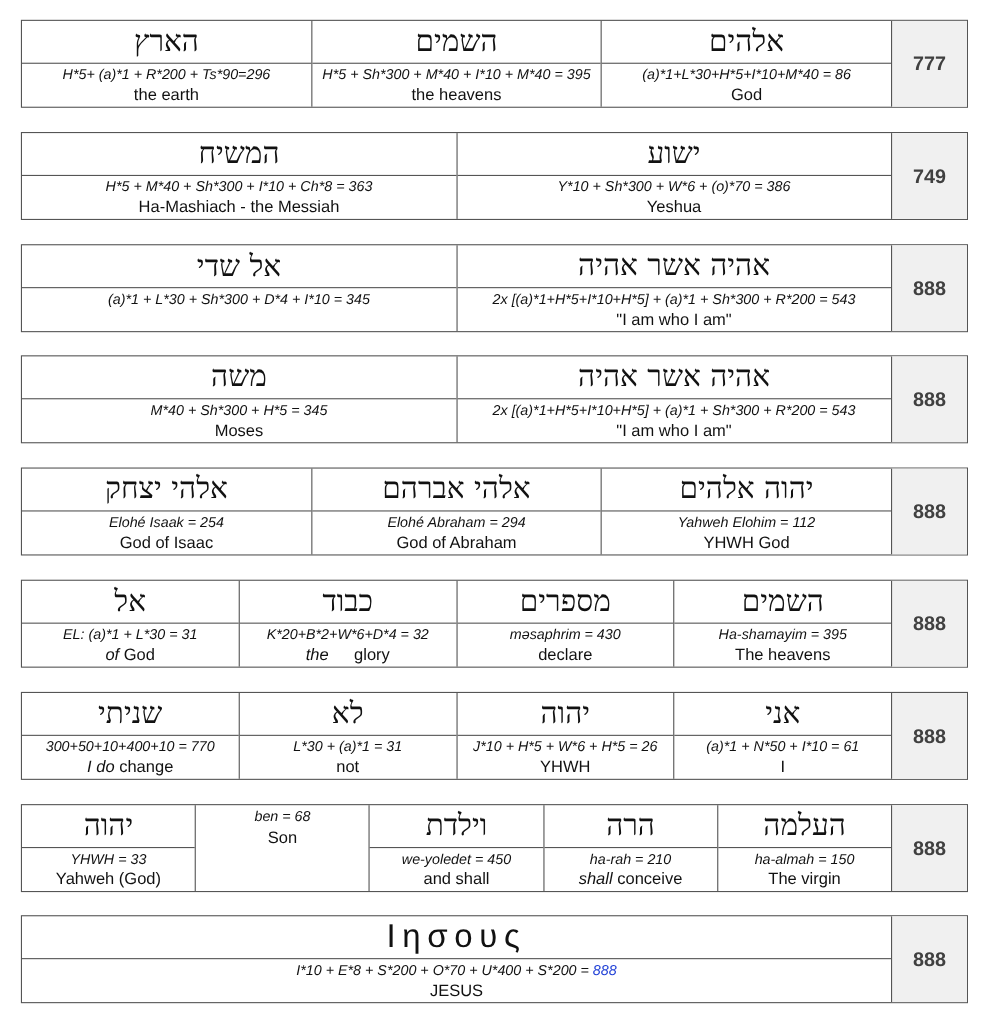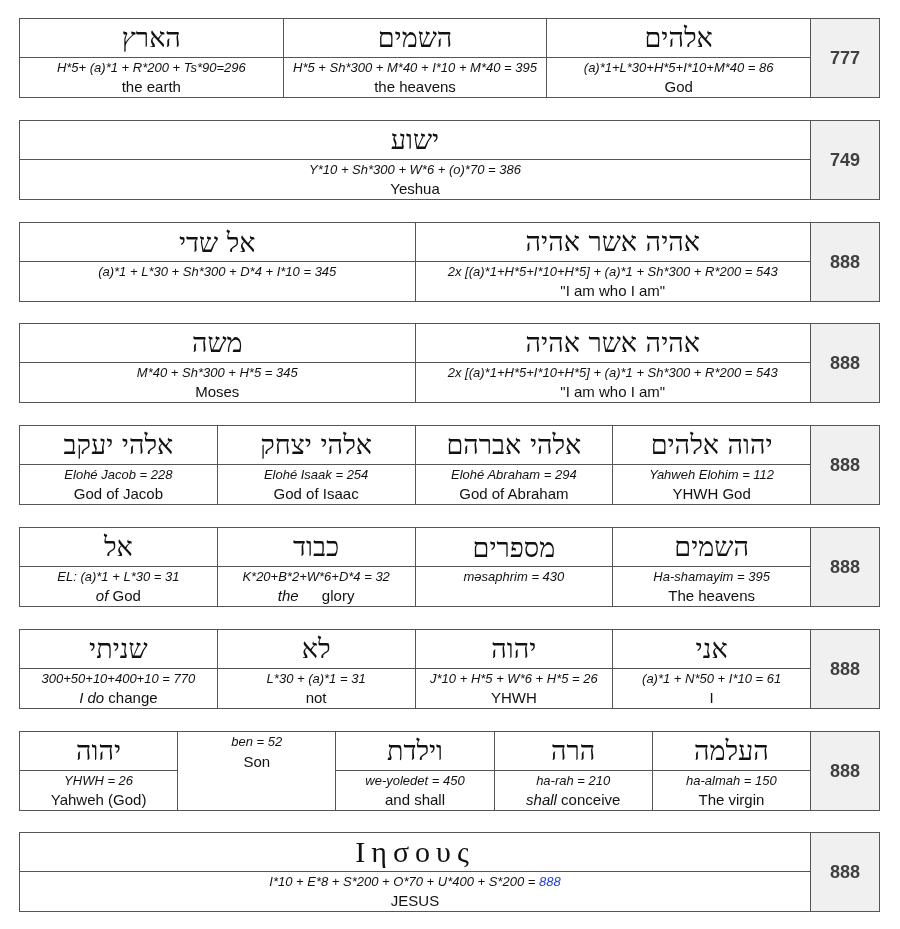--- a/index.html
+++ b/index.html
@@ -5,21 +5,21 @@
     html, body { margin: 0; padding: 0; background: #ffffff; }
     body { width: 900px; height: 929px; position: relative; overflow: hidden;
            font-family: "Liberation Sans", "DejaVu Sans", sans-serif; color: #111; }
     .block { position: absolute; left: 19px; width: 861px; height: 80px;
              border: 1px solid #555; box-sizing: border-box; display: flex; background: #fff; }
     .cols { flex: 1; display: flex; flex-direction: row-reverse; }
     .col { flex: 1; display: flex; flex-direction: column; border-left: 1px solid #555; min-width: 0; }
     .cols .col:last-child { border-left: none; }
     .hebrew { height: 38px; border-bottom: 1px solid #555; display: flex; align-items: center; justify-content: center;
               font-family: "DejaVu Serif", "Liberation Serif", serif; font-size: 27px; direction: rtl; line-height: 1; overflow: hidden; }
-    .greek { font-family: Liberation Serif, serif; font-size: 30px; letter-spacing: 6px; direction: ltr; }
+    .greek { font-family: Liberation Sans, sans-serif; font-size: 30px; letter-spacing: 6px; direction: ltr; }
     .formula { font-size: 13px; text-align: center; height: 20px; line-height: 20px; white-space: nowrap; overflow: hidden; font-style: italic; }
     .meaning { font-size: 15px; text-align: center; height: 20px; line-height: 19px; white-space: nowrap; }
     .meaning i { font-style: italic; }
     .total { width: 68px; border-left: 1px solid #555; background: #f0f0f0; display: flex; align-items: center; justify-content: center;
              color: #404040; font-weight: bold; font-size: 18px; }
     .blue { color: #1f3fd6; }
   </style>
 </head>
 <body>
 
@@ -44,20 +44,25 @@
       </div>
       <div class="total">777</div>
     </div>
     <div class="block" style="top: 120px;">
       <div class="cols">
         <div class="col">
           <div class="hebrew">ישוע</div>
           <div class="formula">Y*10 + Sh*300 + W*6 + (o)*70 = 386</div>
           <div class="meaning">Yeshua</div>
         </div>
+        <div class="col">
+          <div class="hebrew">המשיח</div>
+          <div class="formula">H*5 + M*40 + Sh*300 + I*10 + Ch*8 = 363</div>
+          <div class="meaning">Ha-Mashiach - the Messiah</div>
+        </div>
       </div>
       <div class="total">749</div>
     </div>
     <div class="block" style="top: 222px;">
       <div class="cols">
         <div class="col">
           <div class="hebrew">אהיה אשר אהיה</div>
           <div class="formula">2x [(a)*1+H*5+I*10+H*5] + (a)*1 + Sh*300 + R*200 = 543</div>
           <div class="meaning">"I am who I am"</div>
         </div>
@@ -93,38 +98,34 @@
         <div class="col">
           <div class="hebrew">אלהי אברהם</div>
           <div class="formula">Elohé Abraham = 294</div>
           <div class="meaning">God of Abraham</div>
         </div>
         <div class="col">
           <div class="hebrew">אלהי יצחק</div>
           <div class="formula">Elohé Isaak = 254</div>
           <div class="meaning">God of Isaac</div>
         </div>
-        <div class="col">
-          <div class="hebrew">אלהי יעקב</div>
-          <div class="formula">Elohé Jacob = 228</div>
-          <div class="meaning">God of Jacob</div>
-        </div>
       </div>
       <div class="total">888</div>
     </div>
     <div class="block" style="top: 527px;">
       <div class="cols">
         <div class="col">
           <div class="hebrew">השמים</div>
           <div class="formula">Ha-shamayim = 395</div>
           <div class="meaning">The heavens</div>
         </div>
         <div class="col">
           <div class="hebrew">מספרים</div>
           <div class="formula">məsaphrim = 430</div>
+          <div class="meaning">declare</div>
         </div>
         <div class="col">
           <div class="hebrew">כבוד</div>
           <div class="formula">K*20+B*2+W*6+D*4 = 32</div>
           <div class="meaning"><i>the</i><span style="white-space: pre; margin-left: 19px;"> glory</span></div>
         </div>
         <div class="col">
           <div class="hebrew">אל</div>
           <div class="formula">EL:  (a)*1 + L*30 = 31</div>
           <div class="meaning"><i>of</i><span style="white-space: pre;"> God</span></div>
@@ -168,26 +169,26 @@
           <div class="hebrew">הרה</div>
           <div class="formula">ha-rah = 210</div>
           <div class="meaning"><i>shall</i><span style="white-space: pre;"> conceive</span></div>
         </div>
         <div class="col">
           <div class="hebrew">וילדת</div>
           <div class="formula">we-yoledet = 450</div>
           <div class="meaning">and shall</div>
         </div>
         <div class="col">
-          <div class="formula">ben = 52</div>
+          <div class="formula">ben = 68</div>
           <div class="meaning">Son</div>
         </div>
         <div class="col">
           <div class="hebrew">יהוה</div>
-          <div class="formula">YHWH = 26</div>
+          <div class="formula">YHWH = 33</div>
           <div class="meaning">Yahweh (God)</div>
         </div>
       </div>
       <div class="total">888</div>
     </div>
     <div class="block" style="top: 832px;">
       <div class="cols">
         <div class="col">
           <div class="hebrew greek">Ιησους</div>
           <div class="formula"><span>I*10  + E*8  + S*200  + O*70 + U*400  + S*200 = </span><span class="blue">888</span></div>

